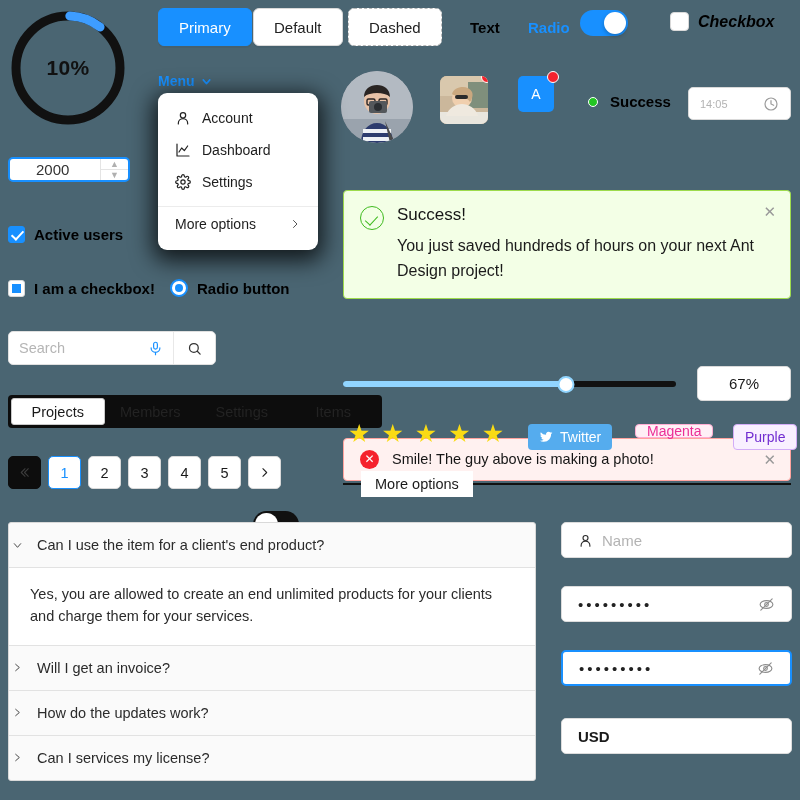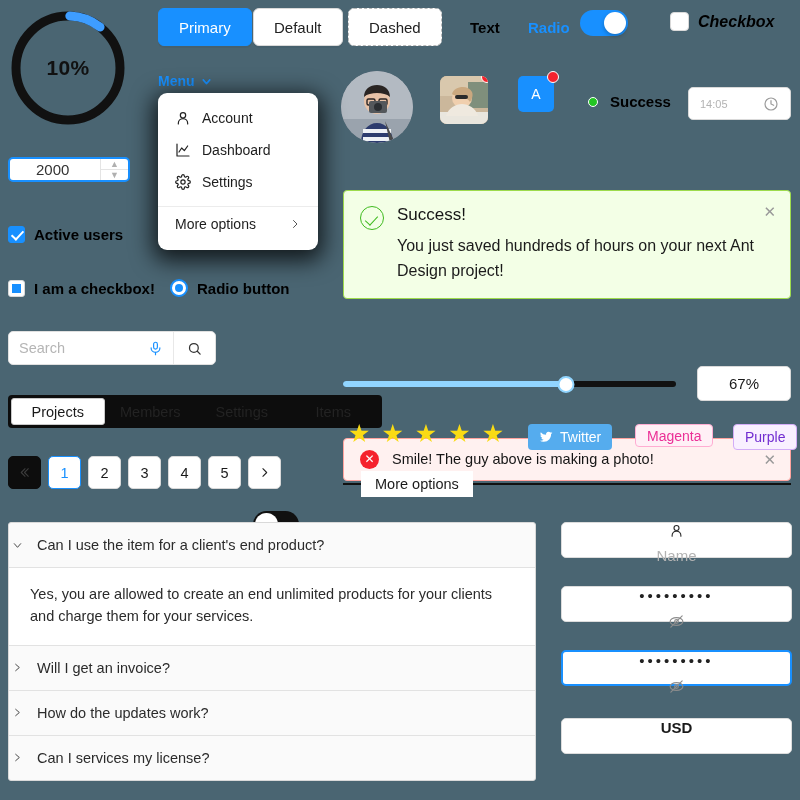--- a/index.html
+++ b/index.html
@@ -179,21 +179,21 @@
 
   
   #rating { left:348px; top:421px; display:flex; gap:11px; font-size:25px; color:#fadb14;
             line-height:1; }
   #rating span { cursor:pointer; }
 
   
   #tag-twitter { left:528px; top:424px; height:26px; background:#55acee; color:#fff;
                  border-radius:4px; display:flex; align-items:center; gap:7px;
                  padding:0 11px; font-size:14px; cursor:pointer; }
-  #tag-magenta { left:635px; top:424px; height:23px; background:#fff0f6; color:#eb2f96;
+  #tag-magenta { left:635px; top:424px; height:14px; background:#fff0f6; color:#eb2f96;
                  border:1px solid #ffadd2; border-radius:4px; display:flex; align-items:center;
                  padding:0 11px; font-size:14px; cursor:pointer; }
   #tag-purple  { left:733px; top:424px; height:26px; background:#f9f0ff; color:#722ed1;
                  border:1px solid #d3adf7; border-radius:4px; display:flex; align-items:center;
                  padding:0 11px; font-size:14px; cursor:pointer; }
 
   
   #divider { left:343px; top:470px; width:448px; height:28px; display:flex; align-items:center; }
   #divider .line { flex:0 0 18px; height:2px; background:#111; }
   #divider .line2 { flex:1; height:2px; background:#111; }
@@ -206,21 +206,21 @@
                    font-size:14.5px; color:#2b2b2b; border-bottom:1px solid #e2e2e2;
                    cursor:pointer; }
   #collapse .hdr .chev { color:#444; font-size:12px; width:11px; }
   #collapse .body { background:#fff; padding:15px 21px 17px; font-size:14.5px;
                     color:#2b2b2b; line-height:1.55; border-bottom:1px solid #e2e2e2; }
   #collapse .hdr:last-child { border-bottom:none; }
 
   
   .inp { position:absolute; left:561px; width:231px; height:36px; background:#fff;
          border:1px solid #dcdcdc; border-radius:5px; display:flex; align-items:center;
-         padding:0 16px; gap:9px;flex-direction:column; }
+         padding:0 16px; gap:9px; }
   .inp .ph { flex:1; font-size:15px; color:#b3b3b3; }
   .inp .dots { flex:1; font-size:15px; color:#222; letter-spacing:3px; }
   .inp.focused { border:2px solid #1890ff; }
   #input-name { top:522px; }
   #input-pass1 { top:586px; }
   #input-pass2 { top:650px; }
   #input-usd { top:718px; }
   #input-usd .prefix { font-size:15px; color:#1a1a1a; font-weight:700; }
 
   svg { display:block; }

